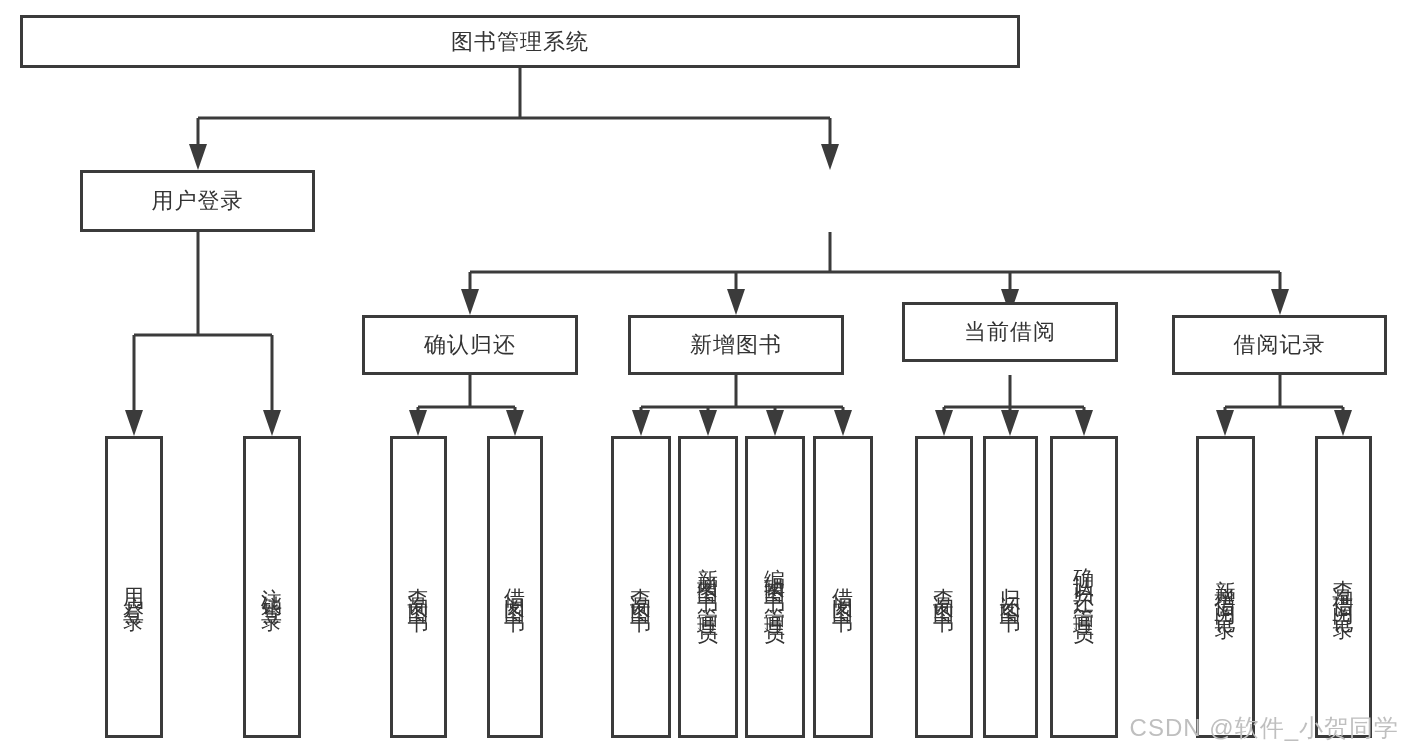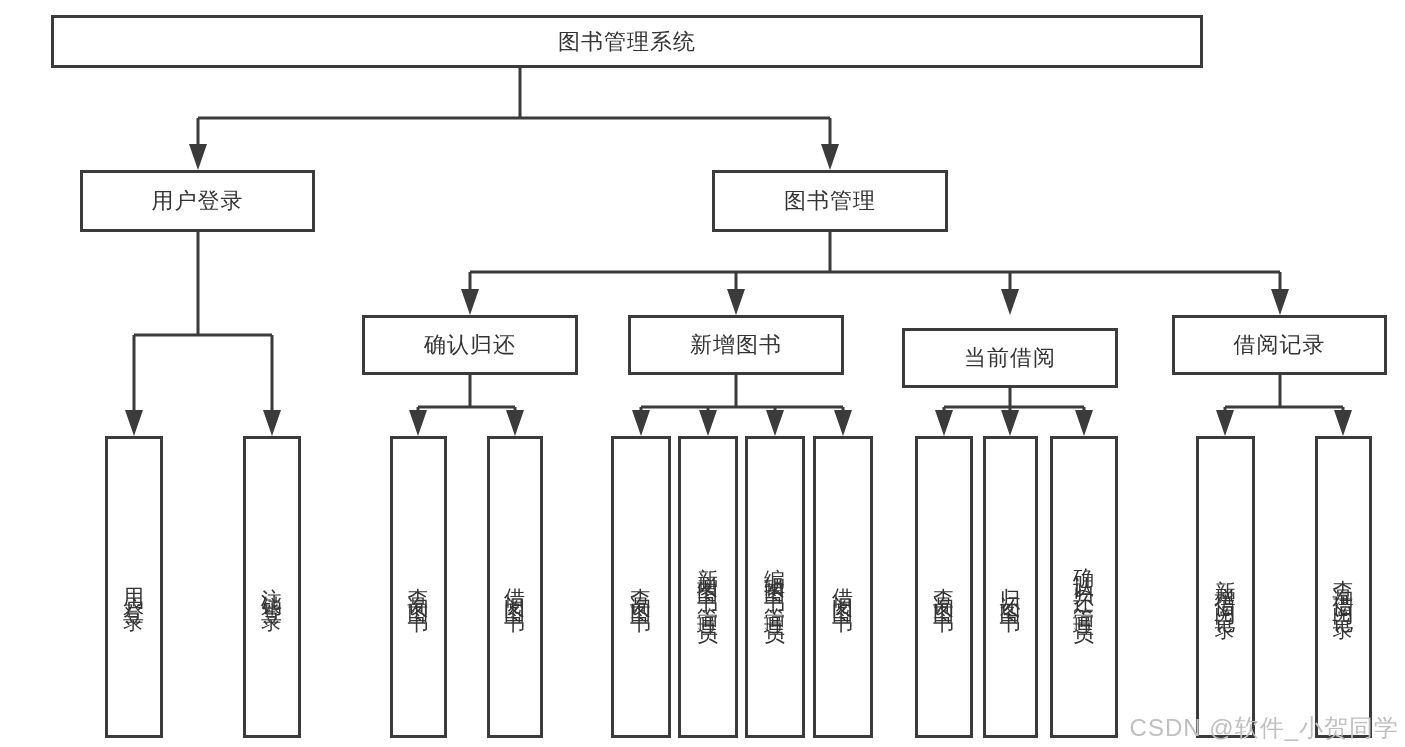--- a/index.html
+++ b/index.html
@@ -97,28 +97,27 @@
     <path d="M1010 375 V407 M944 407 H1084 M944 407 V414 M1010 407 V414 M1084 407 V414"></path>
     <polygon points="935,410 953,410 944,436"></polygon>
     <polygon points="1001,410 1019,410 1010,436"></polygon>
     <polygon points="1075,410 1093,410 1084,436"></polygon>
 
     <path d="M1280 375 V407 M1225 407 H1343 M1225 407 V414 M1343 407 V414"></path>
     <polygon points="1216,410 1234,410 1225,436"></polygon>
     <polygon points="1334,410 1352,410 1343,436"></polygon>
   </svg>
 
-  <div class="node h-box" style="left:20px; top:15px; width:1152px; height:53px;margin-left:31px;">图书管理系统</div>
+  <div class="node h-box" style="left:20px; top:15px; width:1000px; height:53px;">图书管理系统</div>
 
   <div class="node h-box" style="left:80px; top:170px; width:235px; height:62px;">用户登录</div>
-  <div class="node h-box" style="left:712px; top:170px; width:236px; height:62px;">图书管理</div>
 
   <div class="node h-box" style="left:362px; top:315px; width:216px; height:60px;">确认归还</div>
   <div class="node h-box" style="left:628px; top:315px; width:216px; height:60px;">新增图书</div>
-  <div class="node h-box" style="left:902px; top:328px; width:216px; height:60px;">当前借阅</div>
+  <div class="node h-box" style="left:902px; top:302px; width:216px; height:60px;">当前借阅</div>
   <div class="node h-box" style="left:1172px; top:315px; width:215px; height:60px;">借阅记录</div>
 
   <div class="node v-box" style="left:105px; top:436px; width:58px; height:302px;">
     <span class="v-label">用户登录</span>
   </div>
   <div class="node v-box" style="left:243px; top:436px; width:58px; height:302px;">
     <span class="v-label">注销登录</span>
   </div>
 
   <div class="node v-box" style="left:390px; top:436px; width:57px; height:302px;">

